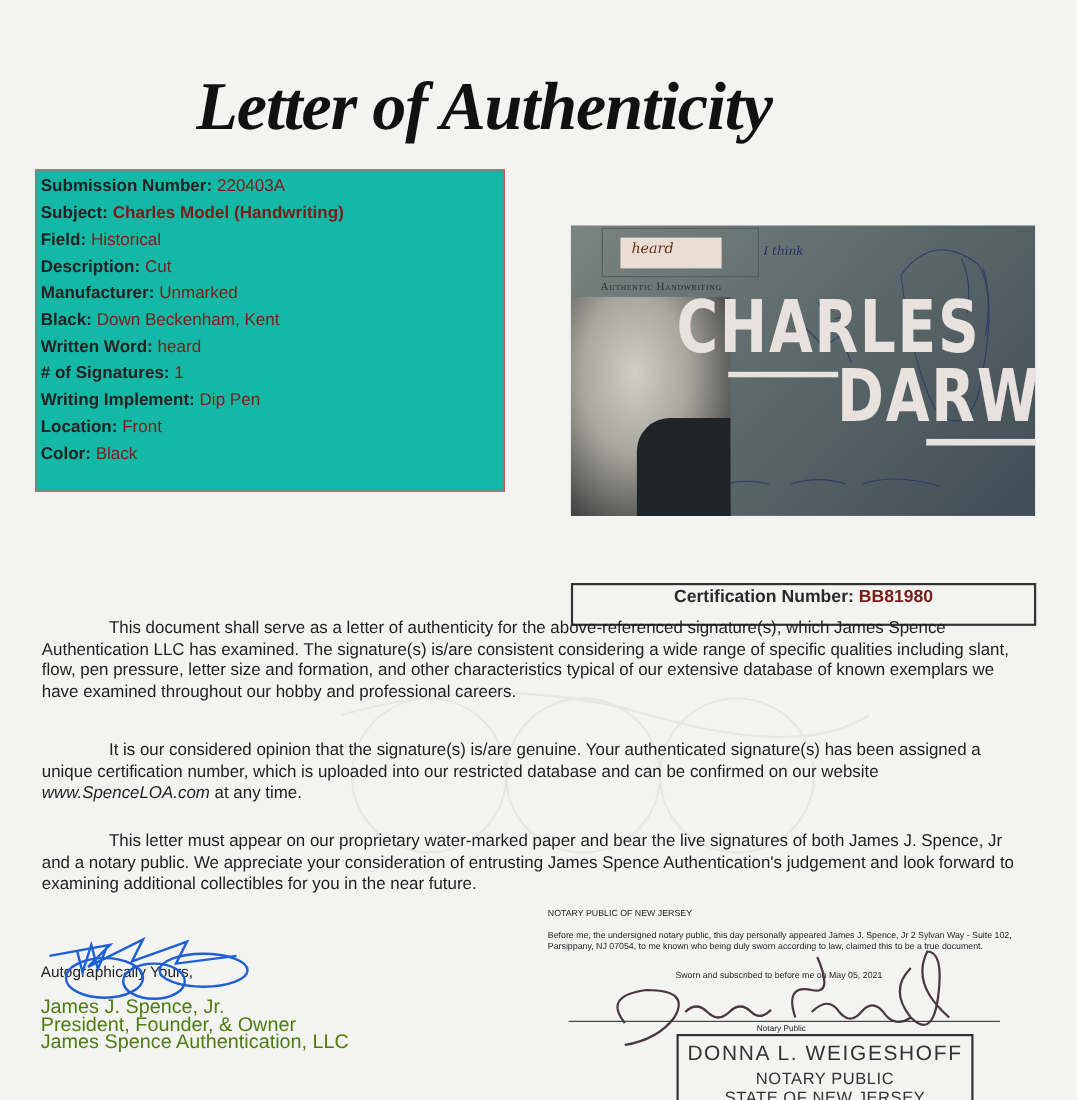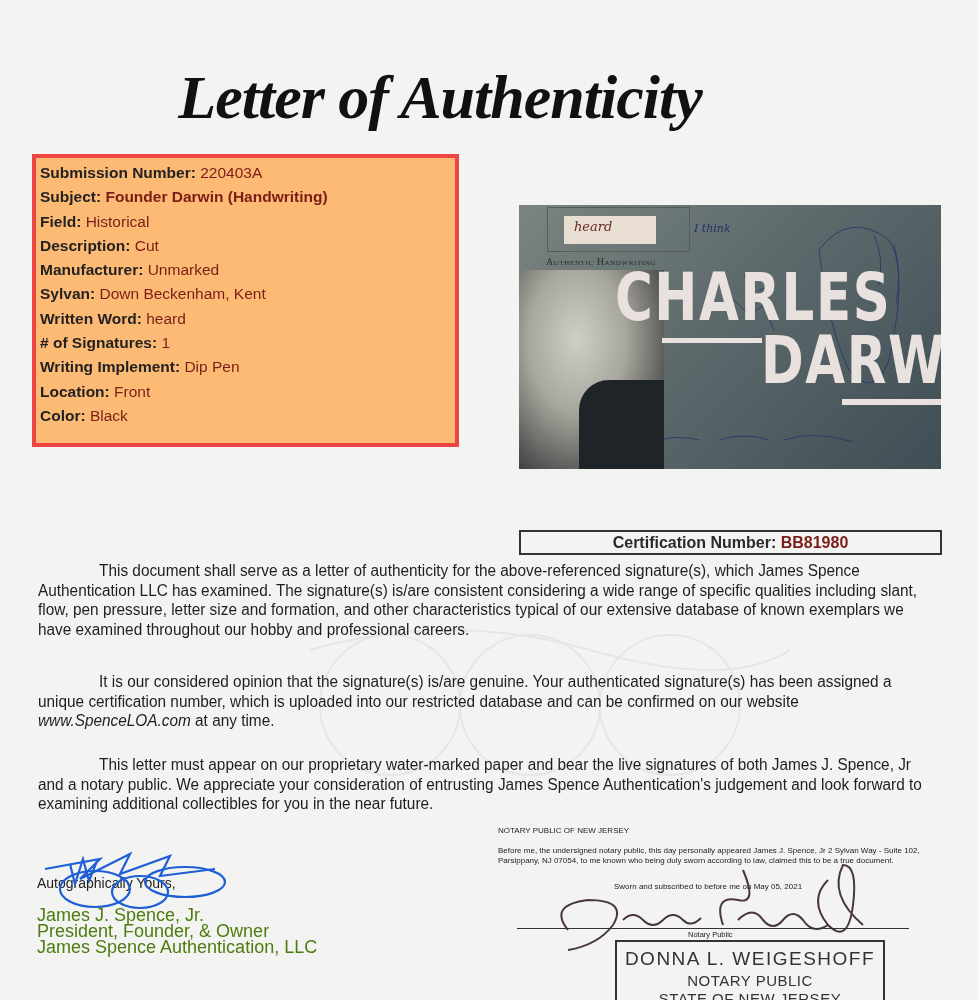--- a/index.html
+++ b/index.html
@@ -14,21 +14,21 @@
       position: absolute; left: 250px; top: 610px; width: 560px; height: 170px;
       opacity: 0.08; pointer-events: none;
     }
     .title {
       position: absolute; left: 0; top: 62px; width: 880px; text-align: center;
       font-family: "Liberation Serif", serif; font-style: italic; font-weight: bold;
       font-size: 62px; letter-spacing: -1px; color: #111;
     }
     .info-box {
       position: absolute; left: 32px; top: 154px; width: 427px; height: 293px;
-      border: 4px solid #ef4444; background: #fdba74; padding: 3px 0 0 4px;
+      border: 1px solid #ef4444; background: #14b8a6; padding: 3px 0 0 4px;
     }
     .info-row { font-size: 15.5px; line-height: 24.3px; white-space: nowrap; }
     .info-row .lbl { font-weight: bold; color: #222; }
     .info-row .val { color: #7a1d17; }
     .info-row .val.bold { font-weight: bold; }
 
     .card {
       position: absolute; left: 519px; top: 205px; width: 422px; height: 264px;
       background: linear-gradient(135deg, #7a8480 0%, #5d6a6c 45%, #3f4d55 100%);
       overflow: hidden;
@@ -61,21 +61,21 @@
     }
     .portrait-coat {
       position: absolute; left: 60px; top: 175px; width: 85px; height: 89px;
       background: #1f2428; border-radius: 30px 0 0 0;
     }
     .hand-notes {
       position: absolute; left: 0; top: 0; width: 422px; height: 264px; pointer-events: none;
     }
 
     .cert-box {
-      position: absolute; left: 519px; top: 530px; width: 423px; height: 25px;
+      position: absolute; left: 519px; top: 530px; width: 423px; height: 39px;
       border: 2px solid #333; text-align: center; font-size: 16px; font-weight: bold;
       line-height: 21px; color: #2a2a2a;
     }
     .cert-box .val { color: #7a1d17; }
 
     .para {
       position: absolute; left: 38px; width: 910px; font-size: 15.6px; line-height: 19.6px;
       color: #1e1e1e; text-indent: 62px; transform: scaleX(0.985); transform-origin: left;
     }
     .p1 { top: 561px; }
@@ -110,25 +110,25 @@
       <circle cx="280" cy="95" r="70"></circle>
       <circle cx="420" cy="95" r="70"></circle>
     <path d="M60 40 Q200 0 340 40 T540 40"></path>
   </g>
 </svg>
 
 <div class="title">Letter of Authenticity</div>
 
 <div class="info-box">
   <div class="info-row"><span class="lbl">Submission Number:</span> <span class="val">220403A</span></div>
-  <div class="info-row"><span class="lbl">Subject:</span> <span class="val bold">Founder Darwin (Handwriting)</span></div>
+  <div class="info-row"><span class="lbl">Subject:</span> <span class="val bold">Charles Model (Handwriting)</span></div>
   <div class="info-row"><span class="lbl">Field:</span> <span class="val">Historical</span></div>
   <div class="info-row"><span class="lbl">Description:</span> <span class="val">Cut</span></div>
   <div class="info-row"><span class="lbl">Manufacturer:</span> <span class="val">Unmarked</span></div>
-  <div class="info-row"><span class="lbl">Sylvan:</span> <span class="val">Down Beckenham, Kent</span></div>
+  <div class="info-row"><span class="lbl">Black:</span> <span class="val">Down Beckenham, Kent</span></div>
   <div class="info-row"><span class="lbl">Written Word:</span> <span class="val">heard</span></div>
   <div class="info-row"><span class="lbl"># of Signatures:</span> <span class="val">1</span></div>
   <div class="info-row"><span class="lbl">Writing Implement:</span> <span class="val">Dip Pen</span></div>
   <div class="info-row"><span class="lbl">Location:</span> <span class="val">Front</span></div>
   <div class="info-row"><span class="lbl">Color:</span> <span class="val">Black</span></div>
 </div>
 
 <div class="card">
   <svg class="hand-notes" viewBox="0 0 422 264">
     <g fill="none" stroke="#23306a" stroke-width="1" opacity="0.75">

